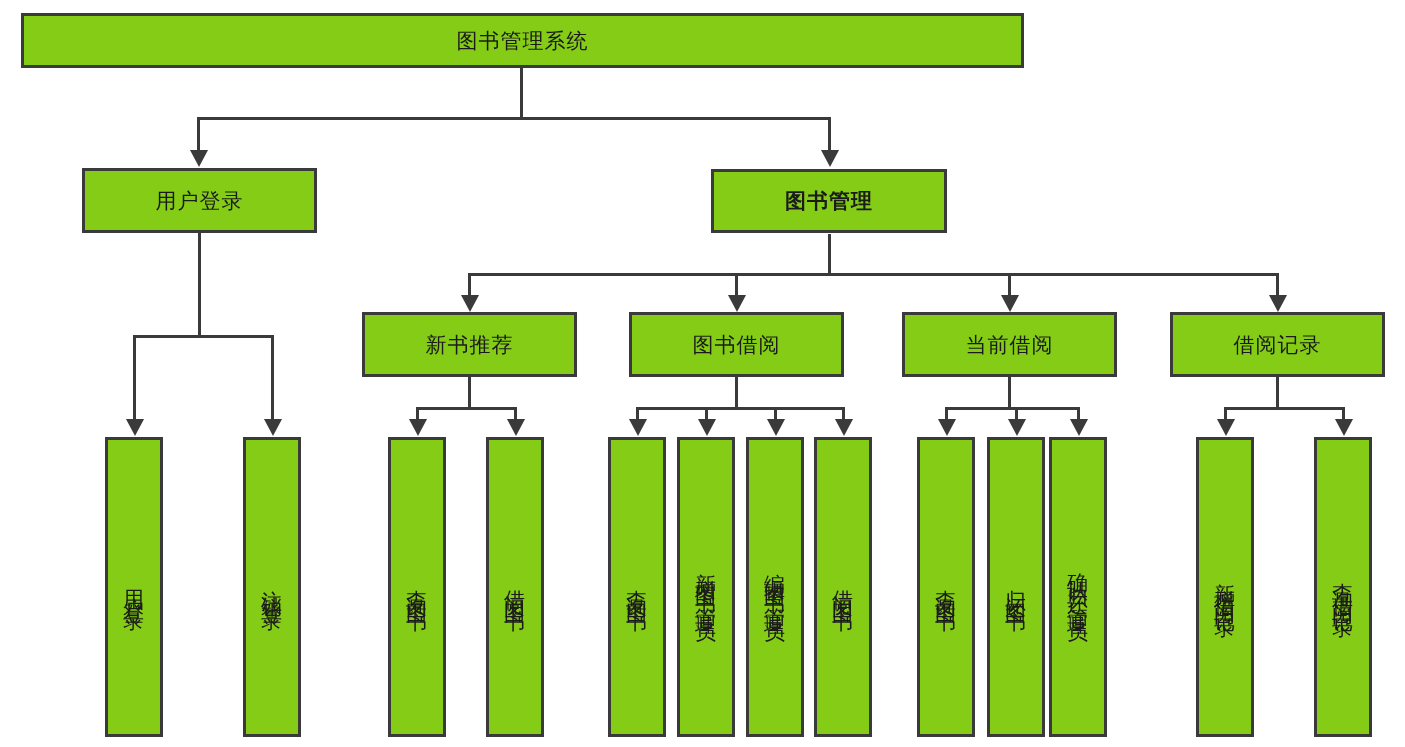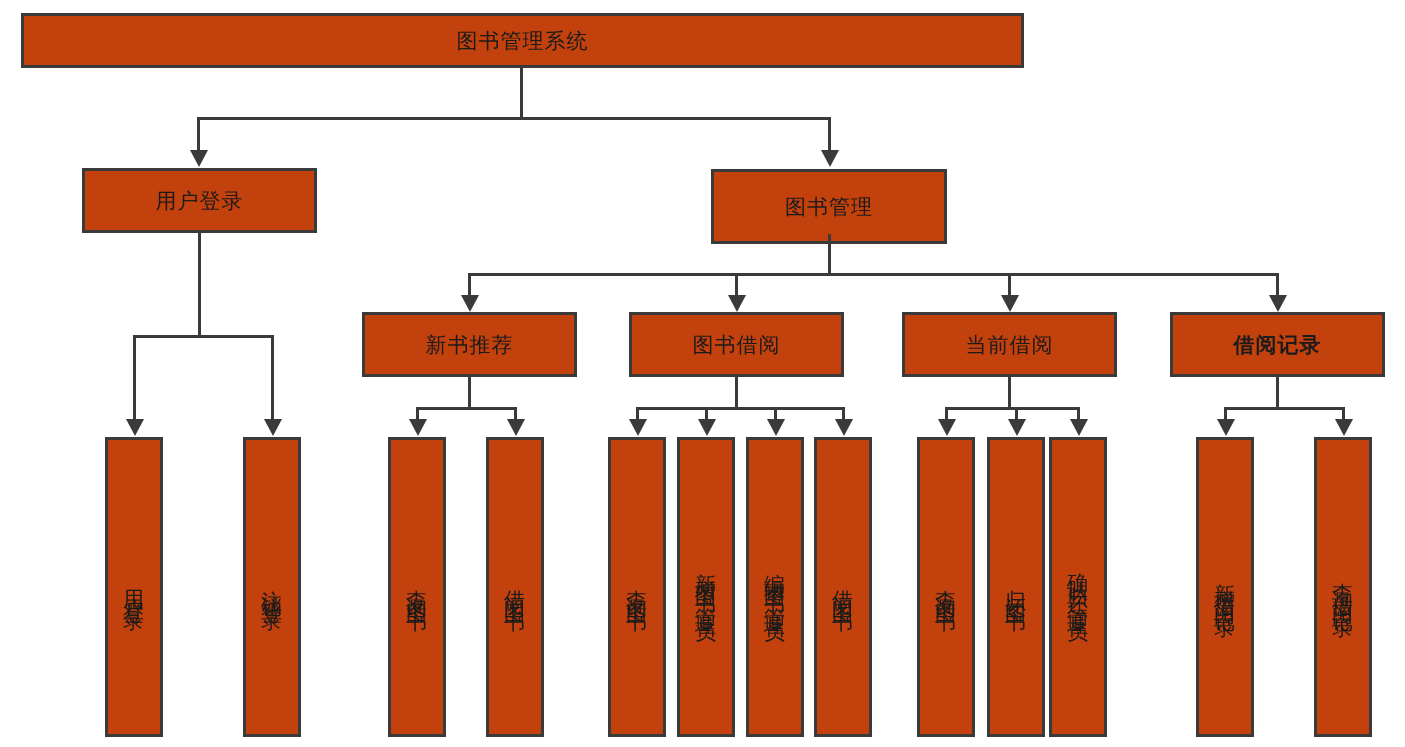--- a/index.html
+++ b/index.html
@@ -1,21 +1,21 @@
 <!DOCTYPE html>
 <html><head>
 <meta charset="utf-8">
 <style>
   html,body{margin:0;padding:0;background:#fff;}
   #stage{
     position:relative;width:1405px;height:747px;background:#ffffff;
     font-family:"Liberation Sans","DejaVu Sans",sans-serif;overflow:hidden;
   }
   .box{
-    position:absolute;box-sizing:border-box;border:3px solid #3a3a3a;background:#c2410c;
+    position:absolute;box-sizing:border-box;border:3px solid #3a3a3a;background:#84cc16;
     display:flex;align-items:center;justify-content:center;
     color:#1b1b1b;font-size:21px;letter-spacing:1px;
   }
   .leaf{
     writing-mode:vertical-rl;text-orientation:mixed;
     font-size:21px;letter-spacing:7px;line-height:1;
   }
   .vline,.hline{position:absolute;background:#3a3a3a;}
   .vline{width:3px;}
   .hline{height:3px;}
@@ -41,21 +41,21 @@
   <div class="vline" style="left:520px;top:68px;height:50px;"></div>
   <div class="hline" style="left:197px;top:117px;width:634px;"></div>
   <div class="vline" style="left:197px;top:117px;height:35px;"></div>
   <div class="arrow" style="left:190px;top:150px;"></div>
   <div class="vline" style="left:828px;top:117px;height:35px;"></div>
   <div class="arrow" style="left:821px;top:150px;"></div>
 
   <div class="box" style="left:82px;top:168px;width:235px;height:65px;">
     <span>用户登录</span>
   </div>
-  <div class="box" style="left:711px;top:169px;width:236px;height:75px;">
+  <div class="box" style="left:711px;top:169px;width:236px;height:64px;font-weight:bold;">
     <span>图书管理</span>
   </div>
 
   <div class="vline" style="left:198px;top:233px;height:104px;"></div>
   <div class="hline" style="left:133px;top:335px;width:141px;"></div>
   <div class="vline" style="left:133px;top:335px;height:85px;"></div>
   <div class="arrow" style="left:126px;top:419px;"></div>
   <div class="vline" style="left:271px;top:335px;height:85px;"></div>
   <div class="arrow" style="left:264px;top:419px;"></div>
 
@@ -72,21 +72,21 @@
 
   <div class="box" style="left:362px;top:312px;width:215px;height:65px;">
     <span>新书推荐</span>
   </div>
   <div class="box" style="left:902px;top:312px;width:215px;height:65px;">
     <span>当前借阅</span>
   </div>
   <div class="box" style="left:629px;top:312px;width:215px;height:65px;">
     <span>图书借阅</span>
   </div>
-  <div class="box" style="left:1170px;top:312px;width:215px;height:65px;font-weight:bold;">
+  <div class="box" style="left:1170px;top:312px;width:215px;height:65px;">
     <span>借阅记录</span>
   </div>
 
   <div class="vline" style="left:468px;top:377px;height:33px;"></div>
   <div class="hline" style="left:416px;top:407px;width:101px;"></div>
   <div class="vline" style="left:416px;top:407px;height:14px;"></div>
   <div class="arrow" style="left:409px;top:419px;"></div>
   <div class="vline" style="left:514px;top:407px;height:14px;"></div>
   <div class="arrow" style="left:507px;top:419px;"></div>
 

